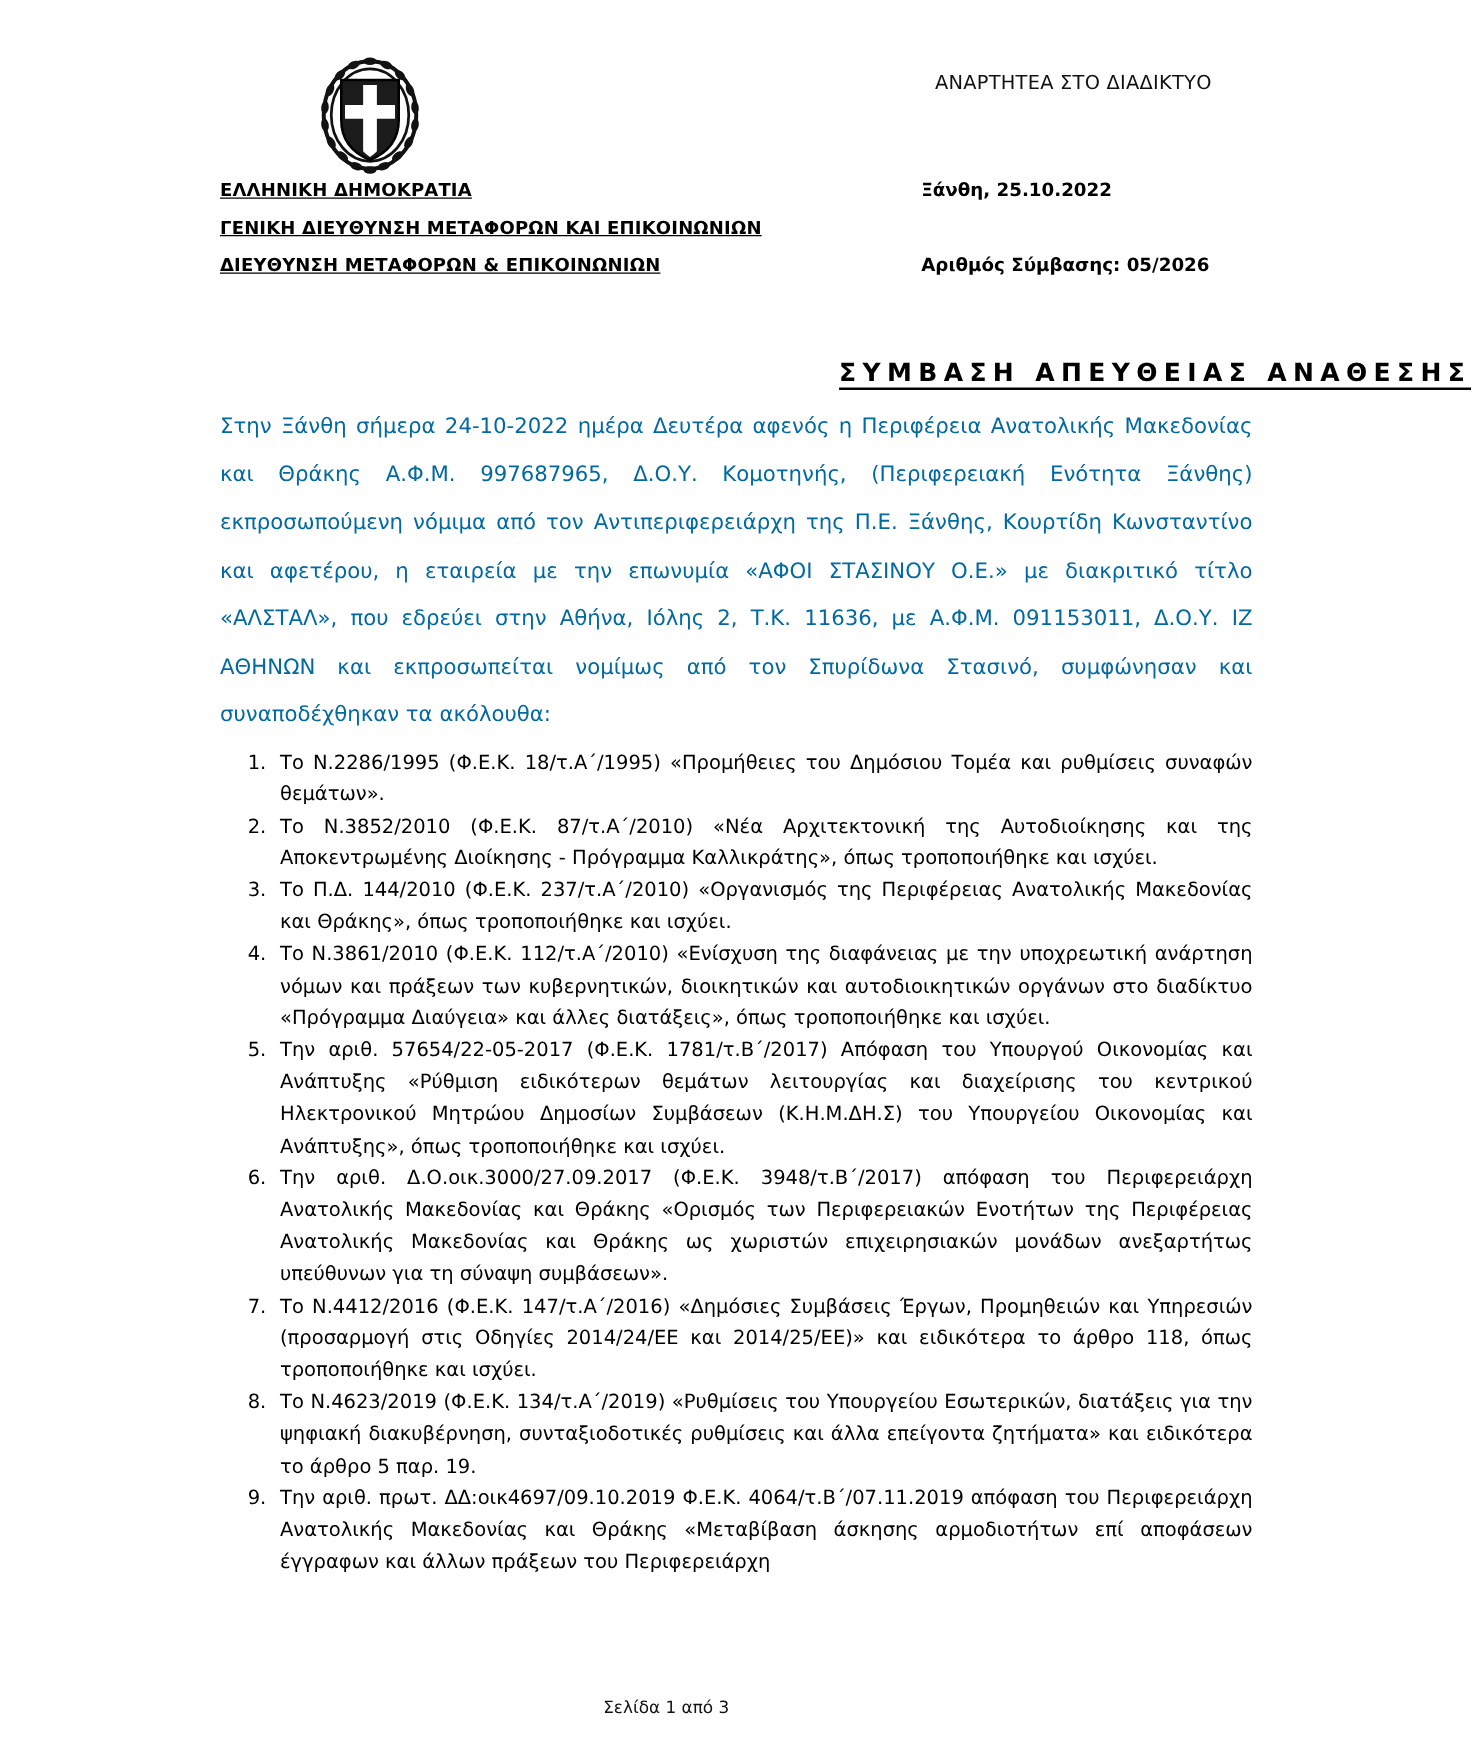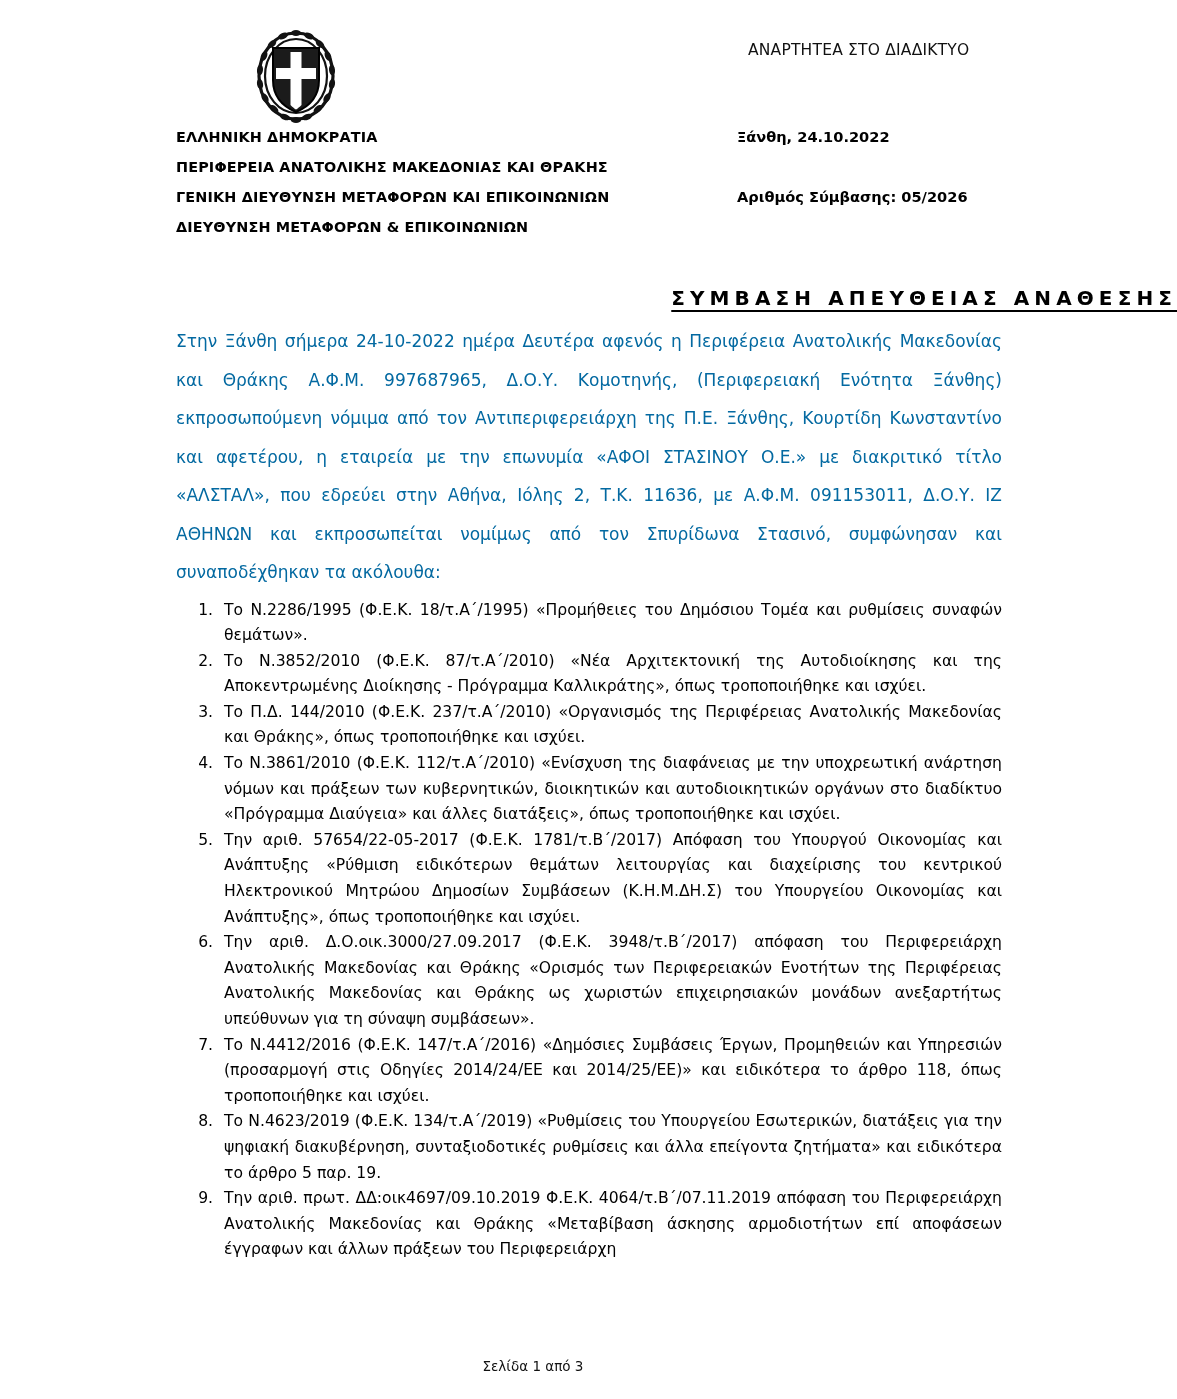--- a/index.html
+++ b/index.html
@@ -20,21 +20,21 @@
     margin: 0 auto;
     background: #ffffff;
     overflow: hidden;
     box-sizing: border-box;
   }
 
   
   .header {
     position: absolute;
     left: 0;
-    top: 0;
+    top: 16px;
     width: 1091px;
     height: 275px;
   }
   .anarthtea {
     position: absolute;
     left: 748px;
     top: 41px;
     font-size: 15.5px;
     letter-spacing: 0.2px;
     white-space: nowrap;
@@ -55,20 +55,21 @@
     top: 122px;
     width: 560px;
   }
   .org-line {
     font-weight: bold;
     font-size: 14.4px;
     line-height: 30px;
     letter-spacing: 0.15px;
     white-space: nowrap;
     color: #000;
+    text-decoration: underline;
   }
   .right-block {
     position: absolute;
     left: 737px;
     top: 122px;
     width: 400px;
   }
   .right-line {
     font-weight: bold;
     font-size: 14.6px;
@@ -191,27 +192,26 @@
         <path d="M20 20 L66 20 L66 52 C66 70 55 79 43 84 C31 79 20 70 20 52 Z" fill="#1b1b1b" stroke="#000" stroke-width="2"></path>
 
         <path d="M37.5 24 L48.5 24 L48.5 40 L63 40 L63 51 L48.5 51 L48.5 77
                  C46.5 79 44.8 80.4 43 81.6 C41.2 80.4 39.5 79 37.5 77 L37.5 51
                  L23 51 L23 40 L37.5 40 Z" fill="#ffffff"></path>
       </svg>
     </div>
 
     <div class="org-block">
       <div class="org-line">ΕΛΛΗΝΙΚΗ ΔΗΜΟΚΡΑΤΙΑ</div>
-      <div class="org-line">ΠΕΡΙΦΕΡΕΙΑ ΑΝΑΤΟΛΙΚΗΣ ΜΑΚΕΔΟΝΙΑΣ ΚΑΙ ΘΡΑΚΗΣ</div>
       <div class="org-line">ΓΕΝΙΚΗ  ΔΙΕΥΘΥΝΣΗ  ΜΕΤΑΦΟΡΩΝ ΚΑΙ ΕΠΙΚΟΙΝΩΝΙΩΝ</div>
       <div class="org-line">ΔΙΕΥΘΥΝΣΗ  ΜΕΤΑΦΟΡΩΝ &amp; ΕΠΙΚΟΙΝΩΝΙΩΝ</div>
     </div>
 
     <div class="right-block">
-      <div class="right-line">Ξάνθη, 24.10.2022</div>
+      <div class="right-line">Ξάνθη, 25.10.2022</div>
       <div class="right-line spacer2">&nbsp;</div>
       <div class="right-line">Αριθμός Σύμβασης: 05/2026</div>
     </div>
 
   </div>
 
   <div class="doc-title">ΣΥΜΒΑΣΗ ΑΠΕΥΘΕΙΑΣ ΑΝΑΘΕΣΗΣ</div>
 
   <div class="body-area">
 

